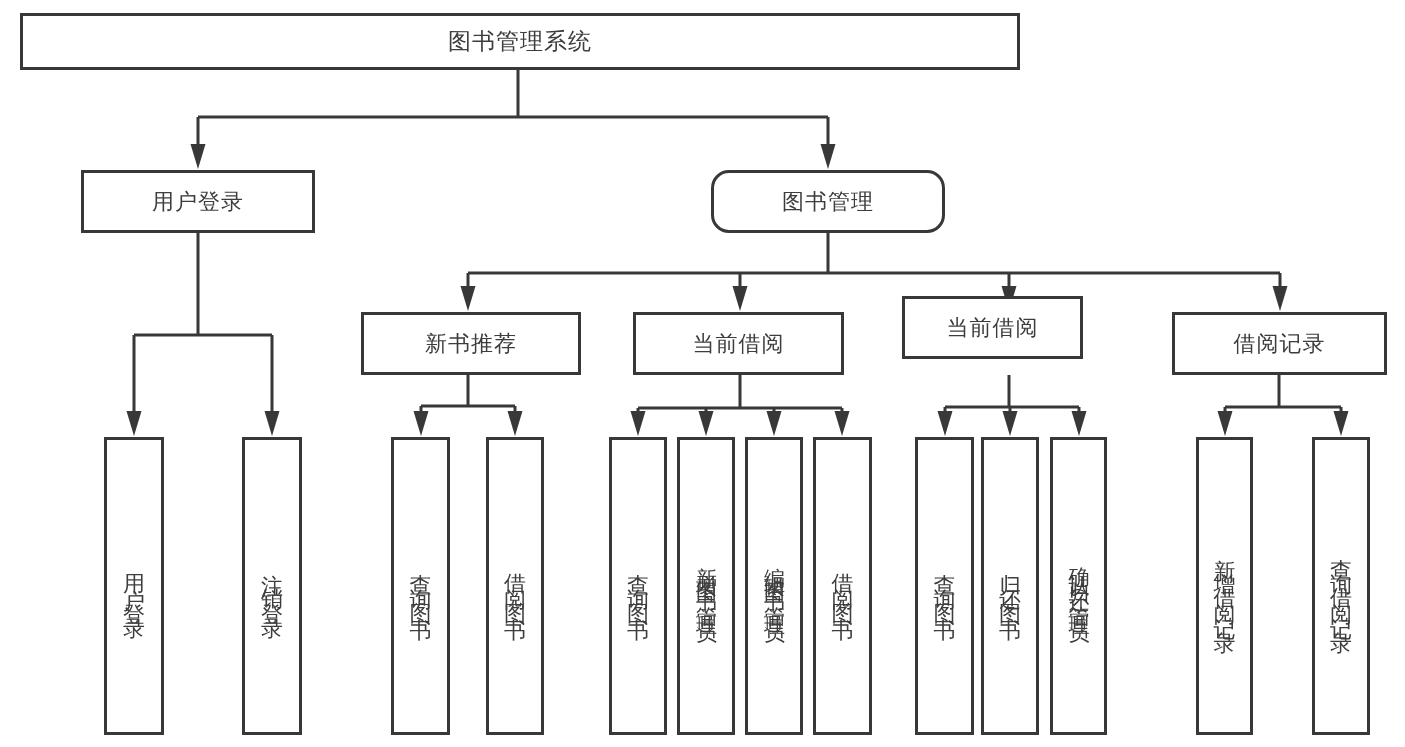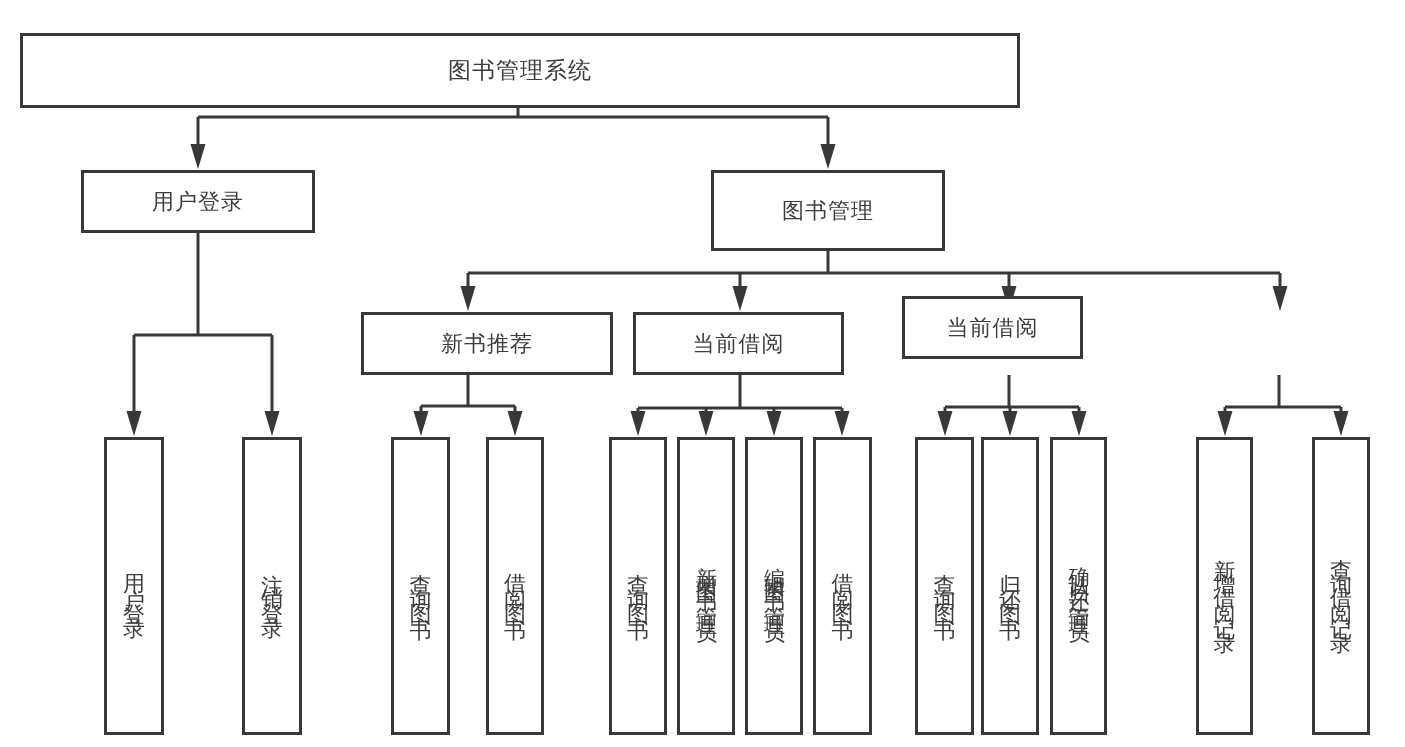--- a/index.html
+++ b/index.html
@@ -95,28 +95,29 @@
       <polygon points="766.5,411 781.5,411 774,436"></polygon>
       <polygon points="834.5,411 849.5,411 842,436"></polygon>
       <polygon points="937.5,411 952.5,411 945,436"></polygon>
       <polygon points="1002.5,411 1017.5,411 1010,436"></polygon>
       <polygon points="1071.5,411 1086.5,411 1079,436"></polygon>
       <polygon points="1217.5,411 1232.5,411 1225,436"></polygon>
       <polygon points="1333.5,411 1348.5,411 1341,436"></polygon>
     </g>
   </svg>
 
-  <div class="box box-h box-root" style="left:20px;top:13px;width:1000px;height:75px;margin-top:20px;">图书管理系统</div>
+  <div class="box box-h box-root" style="left:20px;top:13px;width:1000px;height:57px;">图书管理系统</div>
 
   <div class="box box-h" style="left:81px;top:170px;width:234px;height:63px;">用户登录</div>
-  <div class="box box-h" style="left:711px;top:170px;width:234px;height:81px;">图书管理</div>
+  <div class="box box-h" style="left:711px;top:170px;width:234px;height:63px;border-radius:18px;">图书管理</div>
 
-  <div class="box box-h" style="left:361px;top:312px;width:252px;height:63px;">新书推荐</div>
+  <div class="box box-h" style="left:361px;top:312px;width:220px;height:63px;">新书推荐</div>
   <div class="box box-h" style="left:633px;top:312px;width:211px;height:63px;">当前借阅</div>
   <div class="box box-h" style="left:902px;top:296px;width:181px;height:63px;">当前借阅</div>
+  <div class="box box-h" style="left:1172px;top:312px;width:215px;height:63px;">借阅记录</div>
 
   <div class="box box-v" style="left:104px;top:437px;width:60px;height:298px;">用户登录</div>
   <div class="box box-v" style="left:242px;top:437px;width:60px;height:298px;">注销登录</div>
 
   <div class="box box-v" style="left:391px;top:437px;width:59px;height:298px;">查询图书</div>
   <div class="box box-v" style="left:486px;top:437px;width:58px;height:298px;">借阅图书</div>
 
   <div class="box box-v" style="left:609px;top:437px;width:58px;height:298px;">查询图书</div>
   <div class="box box-v long" style="left:677px;top:437px;width:58px;height:298px;">新增图书（管理员）</div>
   <div class="box box-v long" style="left:745px;top:437px;width:58px;height:298px;">编辑图书（管理员）</div>

